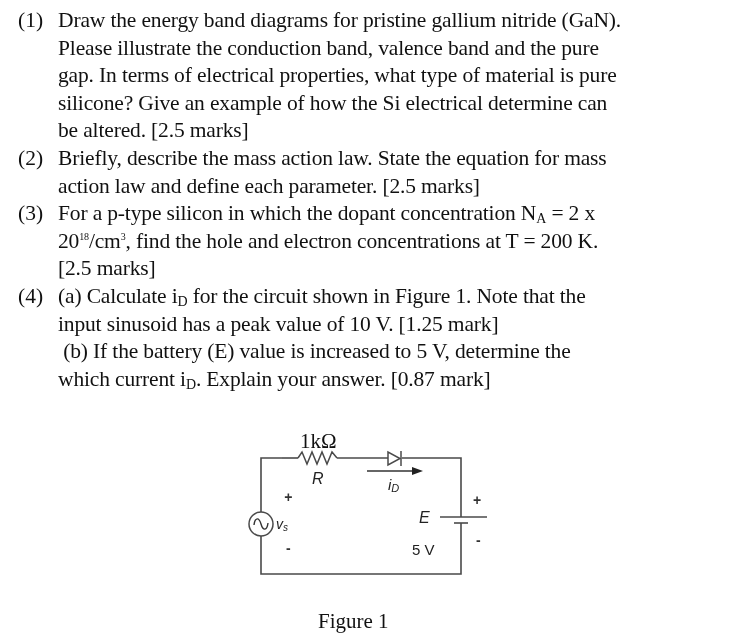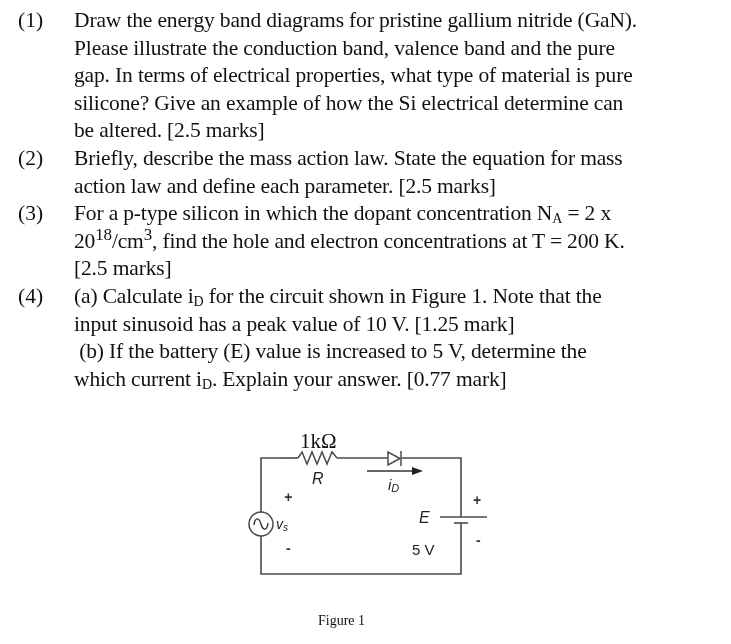--- a/index.html
+++ b/index.html
@@ -1,26 +1,26 @@
 <!DOCTYPE html>
 <html><head>
 <meta charset="utf-8">
 <style>
   html, body { margin: 0; padding: 0; background: #ffffff; }
   body { width: 731px; height: 644px; position: relative; overflow: hidden;
          font-family: "Liberation Serif", "DejaVu Serif", serif; color: #111111; }
   .q { position: absolute; left: 0; width: 731px; }
   .num { position: absolute; left: 18px; font-size: 21.5px; line-height: 27.5px; }
-  .line { position: absolute; left: 74px; font-size: 21.5px; line-height: 27.5px; white-space: nowrap; letter-spacing: -0.15px; }
+  .line { position: absolute; left: 58px; font-size: 21.5px; line-height: 27.5px; white-space: nowrap; letter-spacing: -0.15px; }
   .sub { font-size: 14px; vertical-align: -3px; line-height: 0; }
-  .sup { font-size: 17px; vertical-align: 8px; line-height: 0; }
+  .sup { font-size: 10px; vertical-align: 8px; line-height: 0; }
   .circuit { position: absolute; left: 0; top: 0; width: 731px; height: 644px; pointer-events: none; }
   .circuit text.sans { font-family: "Liberation Sans", "DejaVu Sans", sans-serif; }
   .circuit text.serif { font-family: "Liberation Serif", "DejaVu Serif", serif; }
-  .caption { position: absolute; left: 318px; top: 608px; font-size: 14px; line-height: 26px; }
+  .caption { position: absolute; left: 318px; top: 608px; font-size: 21px; line-height: 26px; }
 </style>
 </head>
 <body>
 
 <div class="q">
   <span class="num" style="top:7px">(1)</span>
   <span class="line" style="top:7px">Draw the energy band diagrams for pristine gallium nitride (GaN).</span>
   <span class="line" style="top:34.5px">Please illustrate the conduction band, valence band and the pure</span>
   <span class="line" style="top:62px">gap. In terms of electrical properties, what type of material is pure</span>
   <span class="line" style="top:89.5px">silicone? Give an example of how the Si electrical determine can</span>
@@ -38,21 +38,21 @@
   <span class="line" style="top:200px"><span>For a p-type silicon in which the dopant concentration N</span><span class="sub">A</span><span> = 2 x</span></span>
   <span class="line" style="top:227.5px"><span>20</span><span class="sup">18</span><span>/cm</span><span class="sup">3</span><span>, find the hole and electron concentrations at T = 200 K.</span></span>
   <span class="line" style="top:255px">[2.5 marks]</span>
 </div>
 
 <div class="q">
   <span class="num" style="top:283px">(4)</span>
   <span class="line" style="top:283px"><span>(a) Calculate i</span><span class="sub">D</span><span> for the circuit shown in Figure 1. Note that the</span></span>
   <span class="line" style="top:310.5px">input sinusoid has a peak value of 10 V. [1.25 mark]</span>
   <span class="line" style="top:338px; white-space: pre;"> (b) If the battery (E) value is increased to 5 V, determine the</span>
-  <span class="line" style="top:365.5px"><span>which current i</span><span class="sub">D</span><span>. Explain your answer. [0.77 mark]</span></span>
+  <span class="line" style="top:365.5px"><span>which current i</span><span class="sub">D</span><span>. Explain your answer. [0.87 mark]</span></span>
 </div>
 
 <svg class="circuit" viewBox="0 0 731 644">
   <g stroke="#4a4a4a" stroke-width="1.6" fill="none">
 
     <polyline points="282,458 261,458 261,512"></polyline>
 
     <polyline points="261,536 261,574 461,574 461,523"></polyline>
 
     <line x1="337" y1="458" x2="388" y2="458"></line>

